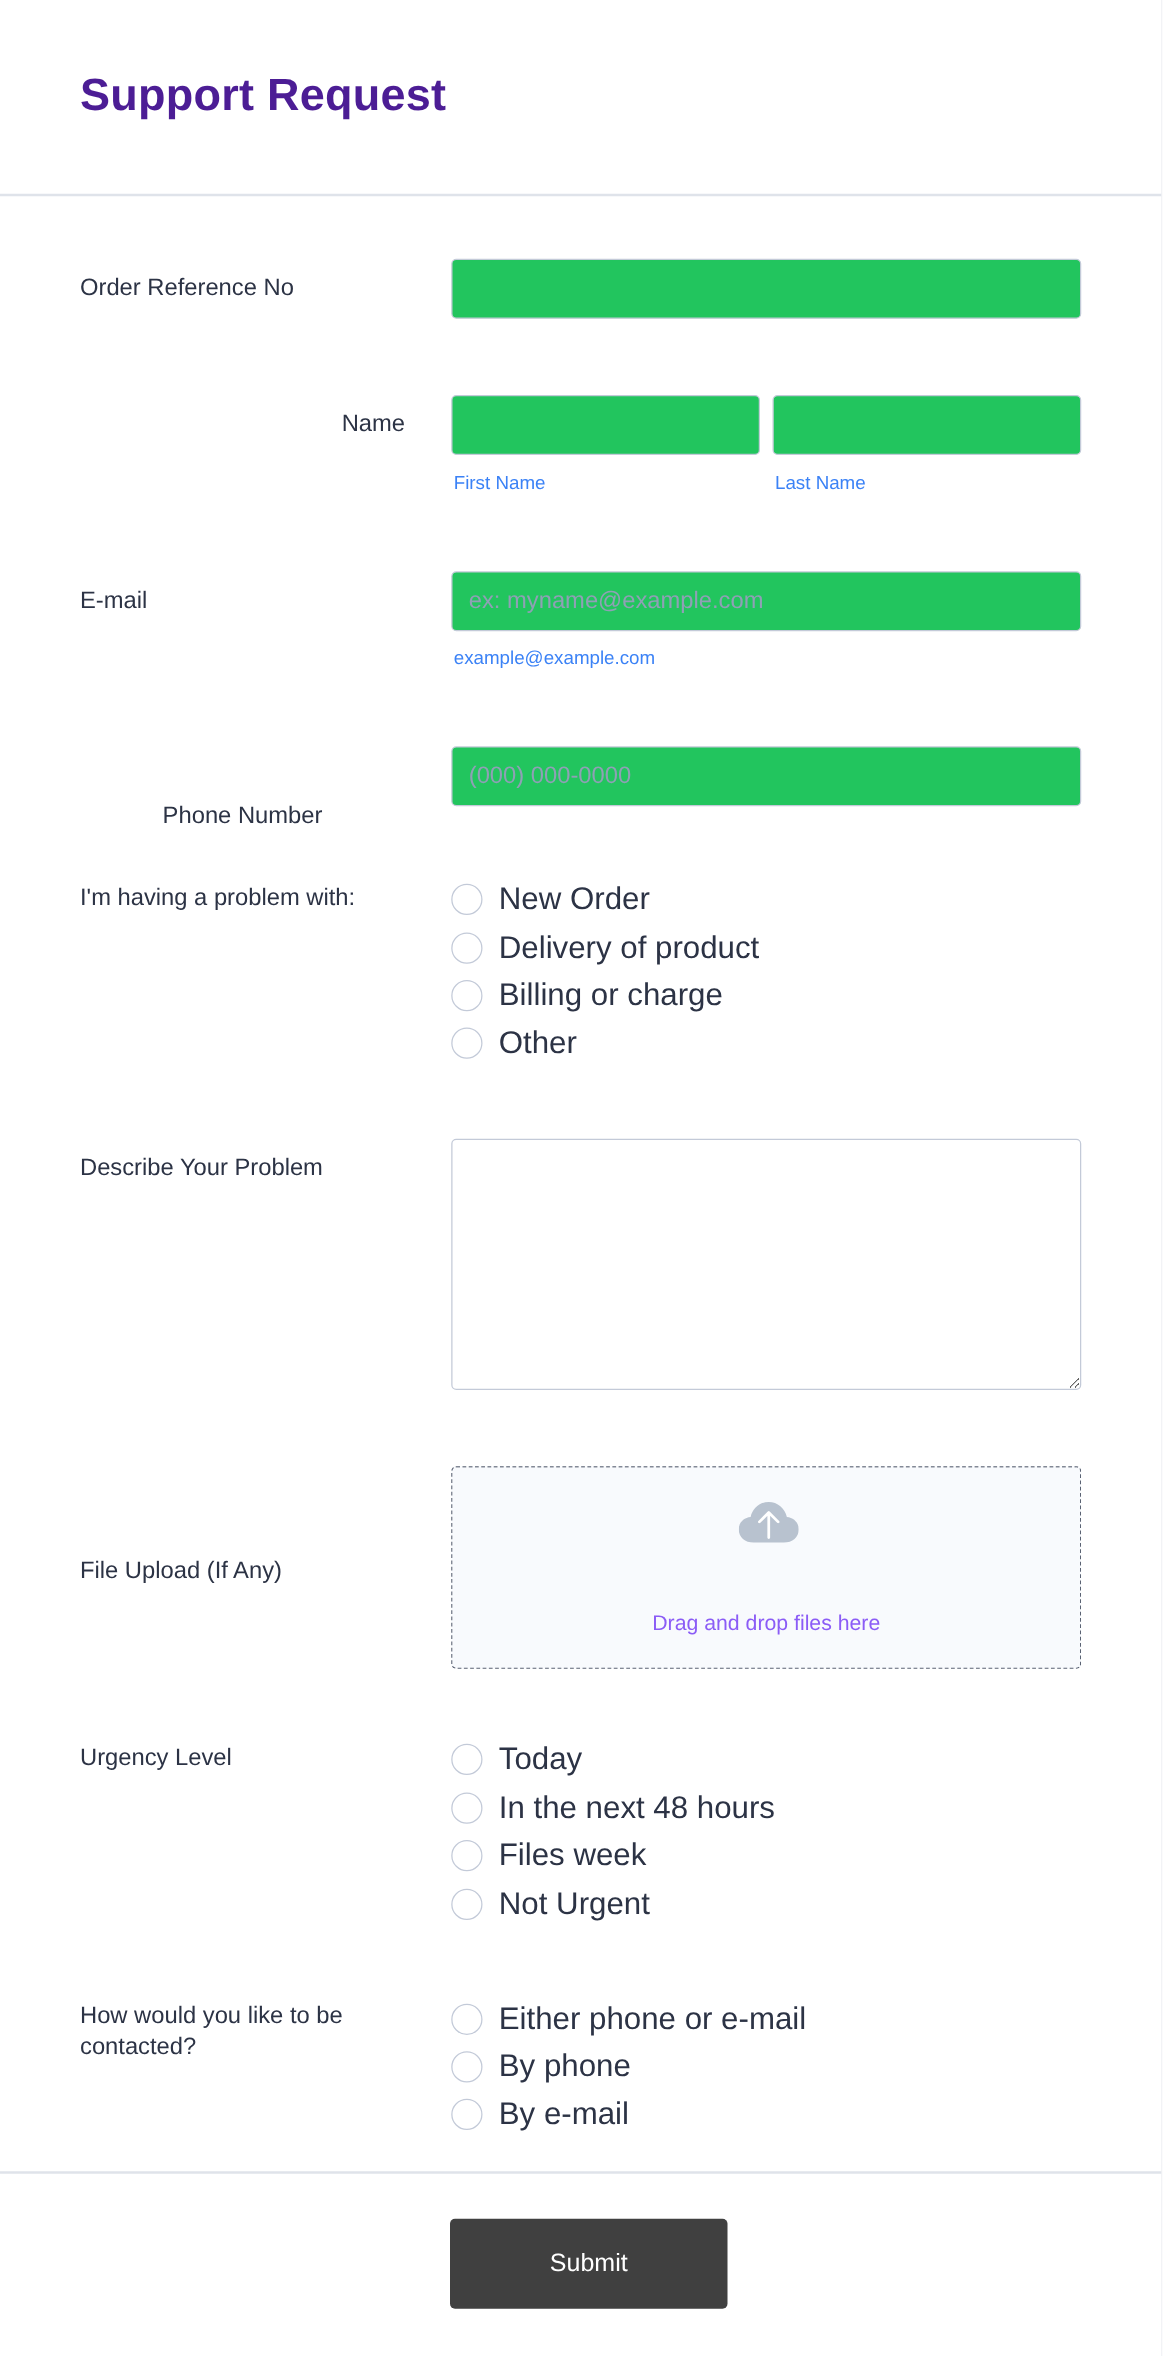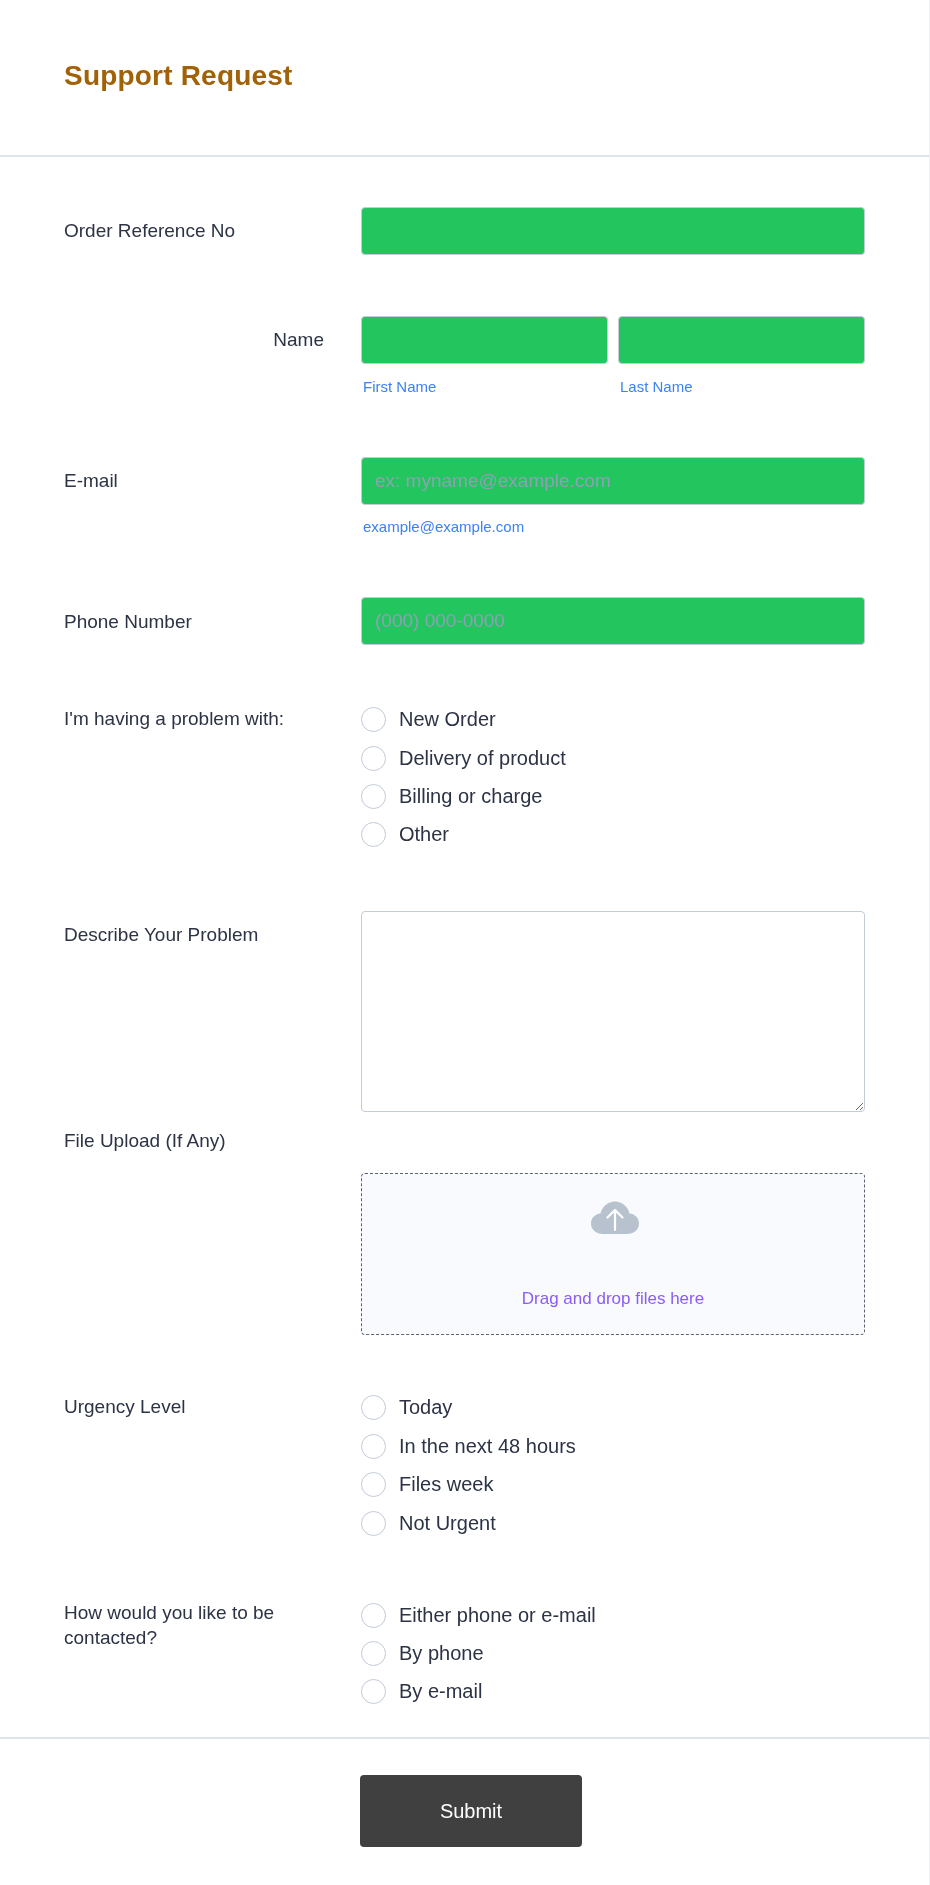--- a/index.html
+++ b/index.html
@@ -5,42 +5,42 @@
   html, body { margin:0; padding:0; }
   body {
     width:930px; height:1885px; position:relative; overflow:hidden;
     background:#ffffff;
     font-family:"Liberation Sans", "DejaVu Sans", sans-serif;
     color:#2c3345;
   }
   .abs { position:absolute; }
   .page-edge { position:absolute; left:929px; top:0; width:1px; height:1885px; background:#eef0f4; }
   .title {
-    left:64px; top:52px; font-size:28px; font-weight:bold; letter-spacing:0.2px;
-    color:#a16207; line-height:48px; white-space:nowrap;
+    left:64px; top:52px; font-size:36px; font-weight:bold; letter-spacing:0.2px;
+    color:#4c1d95; line-height:48px; white-space:nowrap;
   }
   .divider { left:0; width:929px; height:2px; background:#dfe3ea; }
   .label {
     left:64px; font-size:19px; line-height:25px; color:#2c3345; width:260px;
   }
   .input {
     left:361px; width:504px; height:48px; box-sizing:border-box;
     border:1px solid #c3cad8; border-radius:4px; background:#22c55e;
     font-family:"Liberation Sans", "DejaVu Sans", sans-serif;
     font-size:19px; padding:0 13px; color:#2c3345; outline:none;
   }
   .input::placeholder { color:#8fa0b5; }
   .input.half { width:247px; }
   .sublabel { font-size:15px; color:#3b82f6; line-height:18px; white-space:nowrap; }
   .radio-row { left:361px; height:28px; display:flex; align-items:center; cursor:pointer; }
   .radio {
     width:25px; height:25px; box-sizing:border-box; border:1.5px solid #c3cad8;
     border-radius:50%; background:#fff; flex:none;
   }
-  .radio-text { margin-left:13px; font-size:20px; color:#2c3345; white-space:nowrap; }
+  .radio-text { margin-left:13px; font-size:25px; color:#2c3345; white-space:nowrap; }
   .textarea {
     left:361px; top:911px; width:504px; height:201px; box-sizing:border-box;
     border:1px solid #c3cad8; border-radius:4px; background:#fff; resize:vertical;
     font-family:"Liberation Sans", "DejaVu Sans", sans-serif; font-size:19px; padding:10px 13px;
     outline:none;
   }
   .upload {
     left:361px; top:1173px; width:504px; height:162px; box-sizing:border-box;
     border:1.5px dashed #5a6273; border-radius:4px; background:#f8fafd; cursor:pointer;
   }
@@ -74,21 +74,21 @@
 <div class="abs label" style="top:327px;text-align:right;">Name</div>
 <input class="abs input half" style="top: 316px; left: 361px;" type="text" value="">
 <input class="abs input half" style="top: 316px; left: 618px;" type="text" value="">
 <div class="abs sublabel" style="top:378px; left:363px;">First Name</div>
 <div class="abs sublabel" style="top:378px; left:620px;">Last Name</div>
 
 <div class="abs label" style="top:468px;">E-mail</div>
 <input class="abs input" style="top: 457px;" type="email" placeholder="ex: myname@example.com">
 <div class="abs sublabel" style="top:518px; left:363px;">example@example.com</div>
 
-<div class="abs label" style="top:609px;">Phone Number</div>
+<div class="abs label" style="top:640px;text-align:center;">Phone Number</div>
 <input class="abs input" style="top: 597px;" type="tel" placeholder="(000) 000-0000">
 
 <div class="abs label" style="top:706px;">I'm having a problem with:</div>
 <div class="abs radio-row" style="top:705px;">
   <span class="radio"></span>
   <span class="radio-text">New Order</span>
 </div>
 <div class="abs radio-row" style="top:744px;">
   <span class="radio"></span>
   <span class="radio-text">Delivery of product</span>
@@ -98,21 +98,21 @@
   <span class="radio-text">Billing or charge</span>
 </div>
 <div class="abs radio-row" style="top:820px;">
   <span class="radio"></span>
   <span class="radio-text">Other</span>
 </div>
 
 <div class="abs label" style="top:922px;">Describe Your Problem</div>
 <textarea class="abs textarea" style=""></textarea>
 
-<div class="abs label" style="top:1128px;">File Upload (If Any)</div>
+<div class="abs label" style="top:1244px;">File Upload (If Any)</div>
 <div class="abs upload">
   <svg class="upload-icon" viewBox="0 0 48 34">
     <path d="M12 33 C5 33 0 28.5 0 22.5 C0 17 4 13 9.5 12.5 C11 5.5 17 0.5 24 0.5 C31 0.5 37 5.5 38.5 12.5 C44 13 48 17 48 22.5 C48 28.5 43 33 36 33 Z" fill="#b8c2cf"></path>
     <path d="M24 29 L24 9 M16.5 16.5 L24 9 L31.5 16.5" stroke="#ffffff" stroke-width="2.2" fill="none" stroke-linecap="round" stroke-linejoin="round"></path>
   </svg>
   <div class="upload-sub">Drag and drop files here</div>
 </div>
 
 <div class="abs label" style="top:1394px;">Urgency Level</div>
 <div class="abs radio-row" style="top:1393px;">

